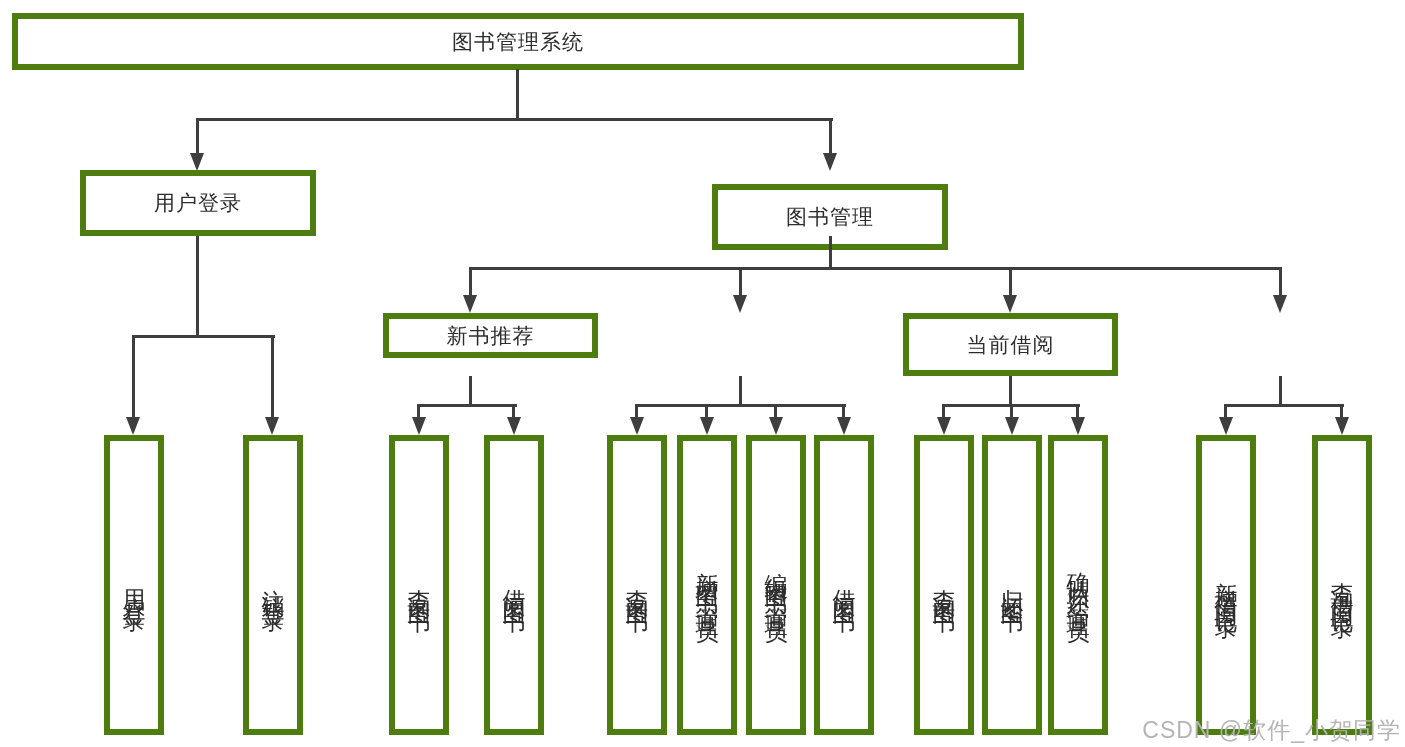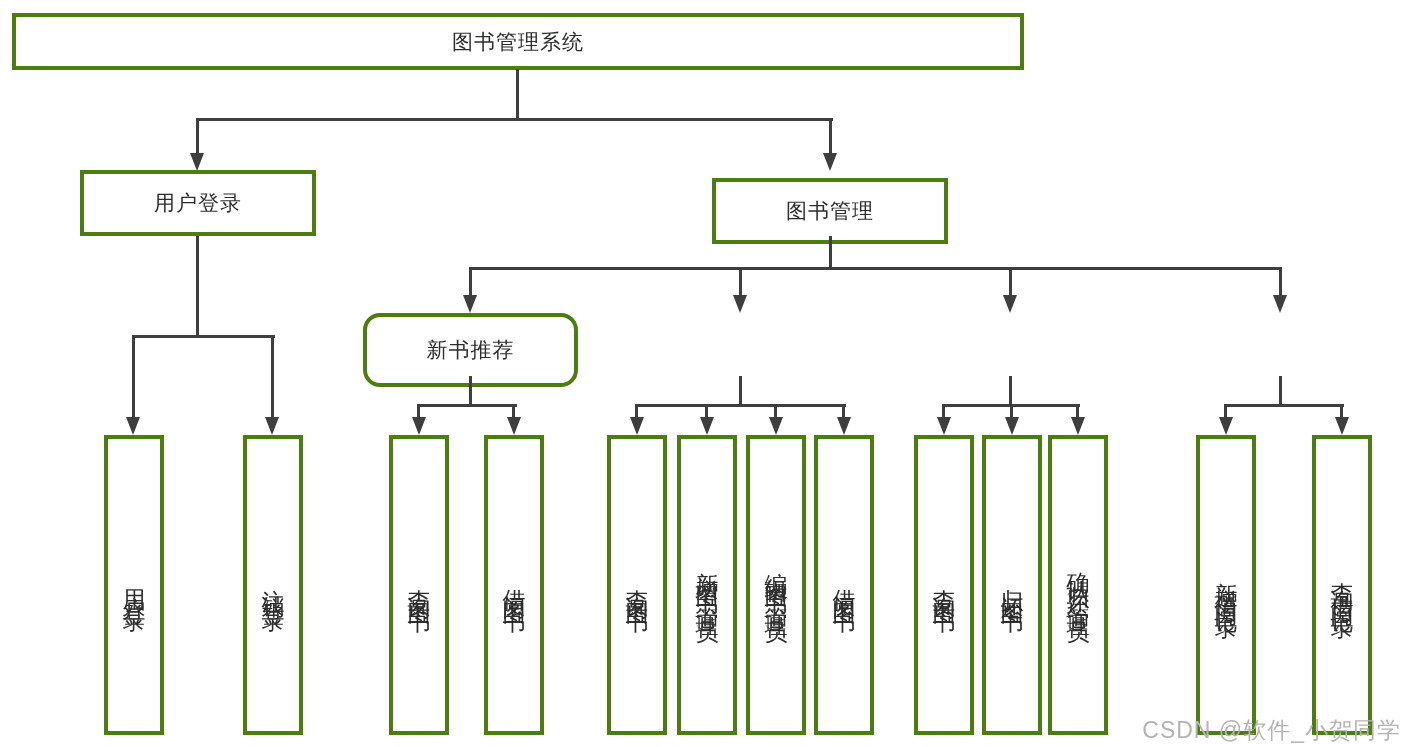--- a/index.html
+++ b/index.html
@@ -7,21 +7,21 @@
     position: relative;
     width: 1405px;
     height: 747px;
     background: #ffffff;
     font-family: "Liberation Sans", sans-serif;
     overflow: hidden;
   }
   .box {
     position: absolute;
     box-sizing: border-box;
-    border: 4px solid #4d7c0f;
+    border: 6px solid #4d7c0f;
     background: #ffffff;
     display: flex;
     align-items: center;
     justify-content: center;
     color: #2d2d2d;
   }
   .box-h span { font-size: 21px; letter-spacing: 1px; white-space: nowrap; }
   .box-v {
     writing-mode: vertical-rl;
     text-orientation: mixed;
@@ -60,21 +60,21 @@
   <div class="vline" style="left:516px; top:69px; height:51px;"></div>
   <div class="hline" style="left:196px; top:118px; width:637px;"></div>
   <div class="vline" style="left:196px; top:118px; height:37px;"></div>
   <div class="vline" style="left:829px; top:118px; height:37px;"></div>
   <div class="arrow" style="left:190px; top:153px;"></div>
   <div class="arrow" style="left:823px; top:153px;"></div>
 
   <div class="box box-h" style="left:80px; top:170px; width:236px; height:66px;">
     <span>用户登录</span>
   </div>
-  <div class="box box-h" style="left:712px; top:178px; width:236px; height:66px;">
+  <div class="box box-h" style="left:712px; top:184px; width:236px; height:66px;">
     <span>图书管理</span>
   </div>
 
   <div class="vline" style="left:196px; top:236px; height:101px;"></div>
   <div class="hline" style="left:132px; top:335px; width:143px;"></div>
   <div class="vline" style="left:132px; top:335px; height:84px;"></div>
   <div class="vline" style="left:271px; top:335px; height:84px;"></div>
   <div class="arrow" style="left:126px; top:417px;"></div>
   <div class="arrow" style="left:265px; top:417px;"></div>
 
@@ -82,22 +82,25 @@
   <div class="hline" style="left:469px; top:267px; width:813px;"></div>
   <div class="vline" style="left:469px; top:267px; height:30px;"></div>
   <div class="vline" style="left:739px; top:267px; height:30px;"></div>
   <div class="vline" style="left:1009px; top:267px; height:30px;"></div>
   <div class="vline" style="left:1279px; top:267px; height:30px;"></div>
   <div class="arrow" style="left:463px; top:295px;"></div>
   <div class="arrow" style="left:733px; top:295px;"></div>
   <div class="arrow" style="left:1003px; top:295px;"></div>
   <div class="arrow" style="left:1273px; top:295px;"></div>
 
-  <div class="box box-h" style="left:363px; top:313px; width:215px; height:74px;border-radius:17px;">
+  <div class="box box-h" style="left:383px; top:313px; width:215px; height:45px;">
     <span>新书推荐</span>
+  </div>
+  <div class="box box-h" style="left:903px; top:313px; width:215px; height:63px;">
+    <span>当前借阅</span>
   </div>
 
   <div class="vline" style="left:469px; top:376px; height:30px;"></div>
   <div class="hline" style="left:417px; top:404px; width:100px;"></div>
   <div class="vline" style="left:417px; top:404px; height:15px;"></div>
   <div class="vline" style="left:512px; top:404px; height:15px;"></div>
   <div class="arrow" style="left:412px; top:417px;"></div>
   <div class="arrow" style="left:507px; top:417px;"></div>
 
   <div class="vline" style="left:739px; top:376px; height:30px;"></div>

